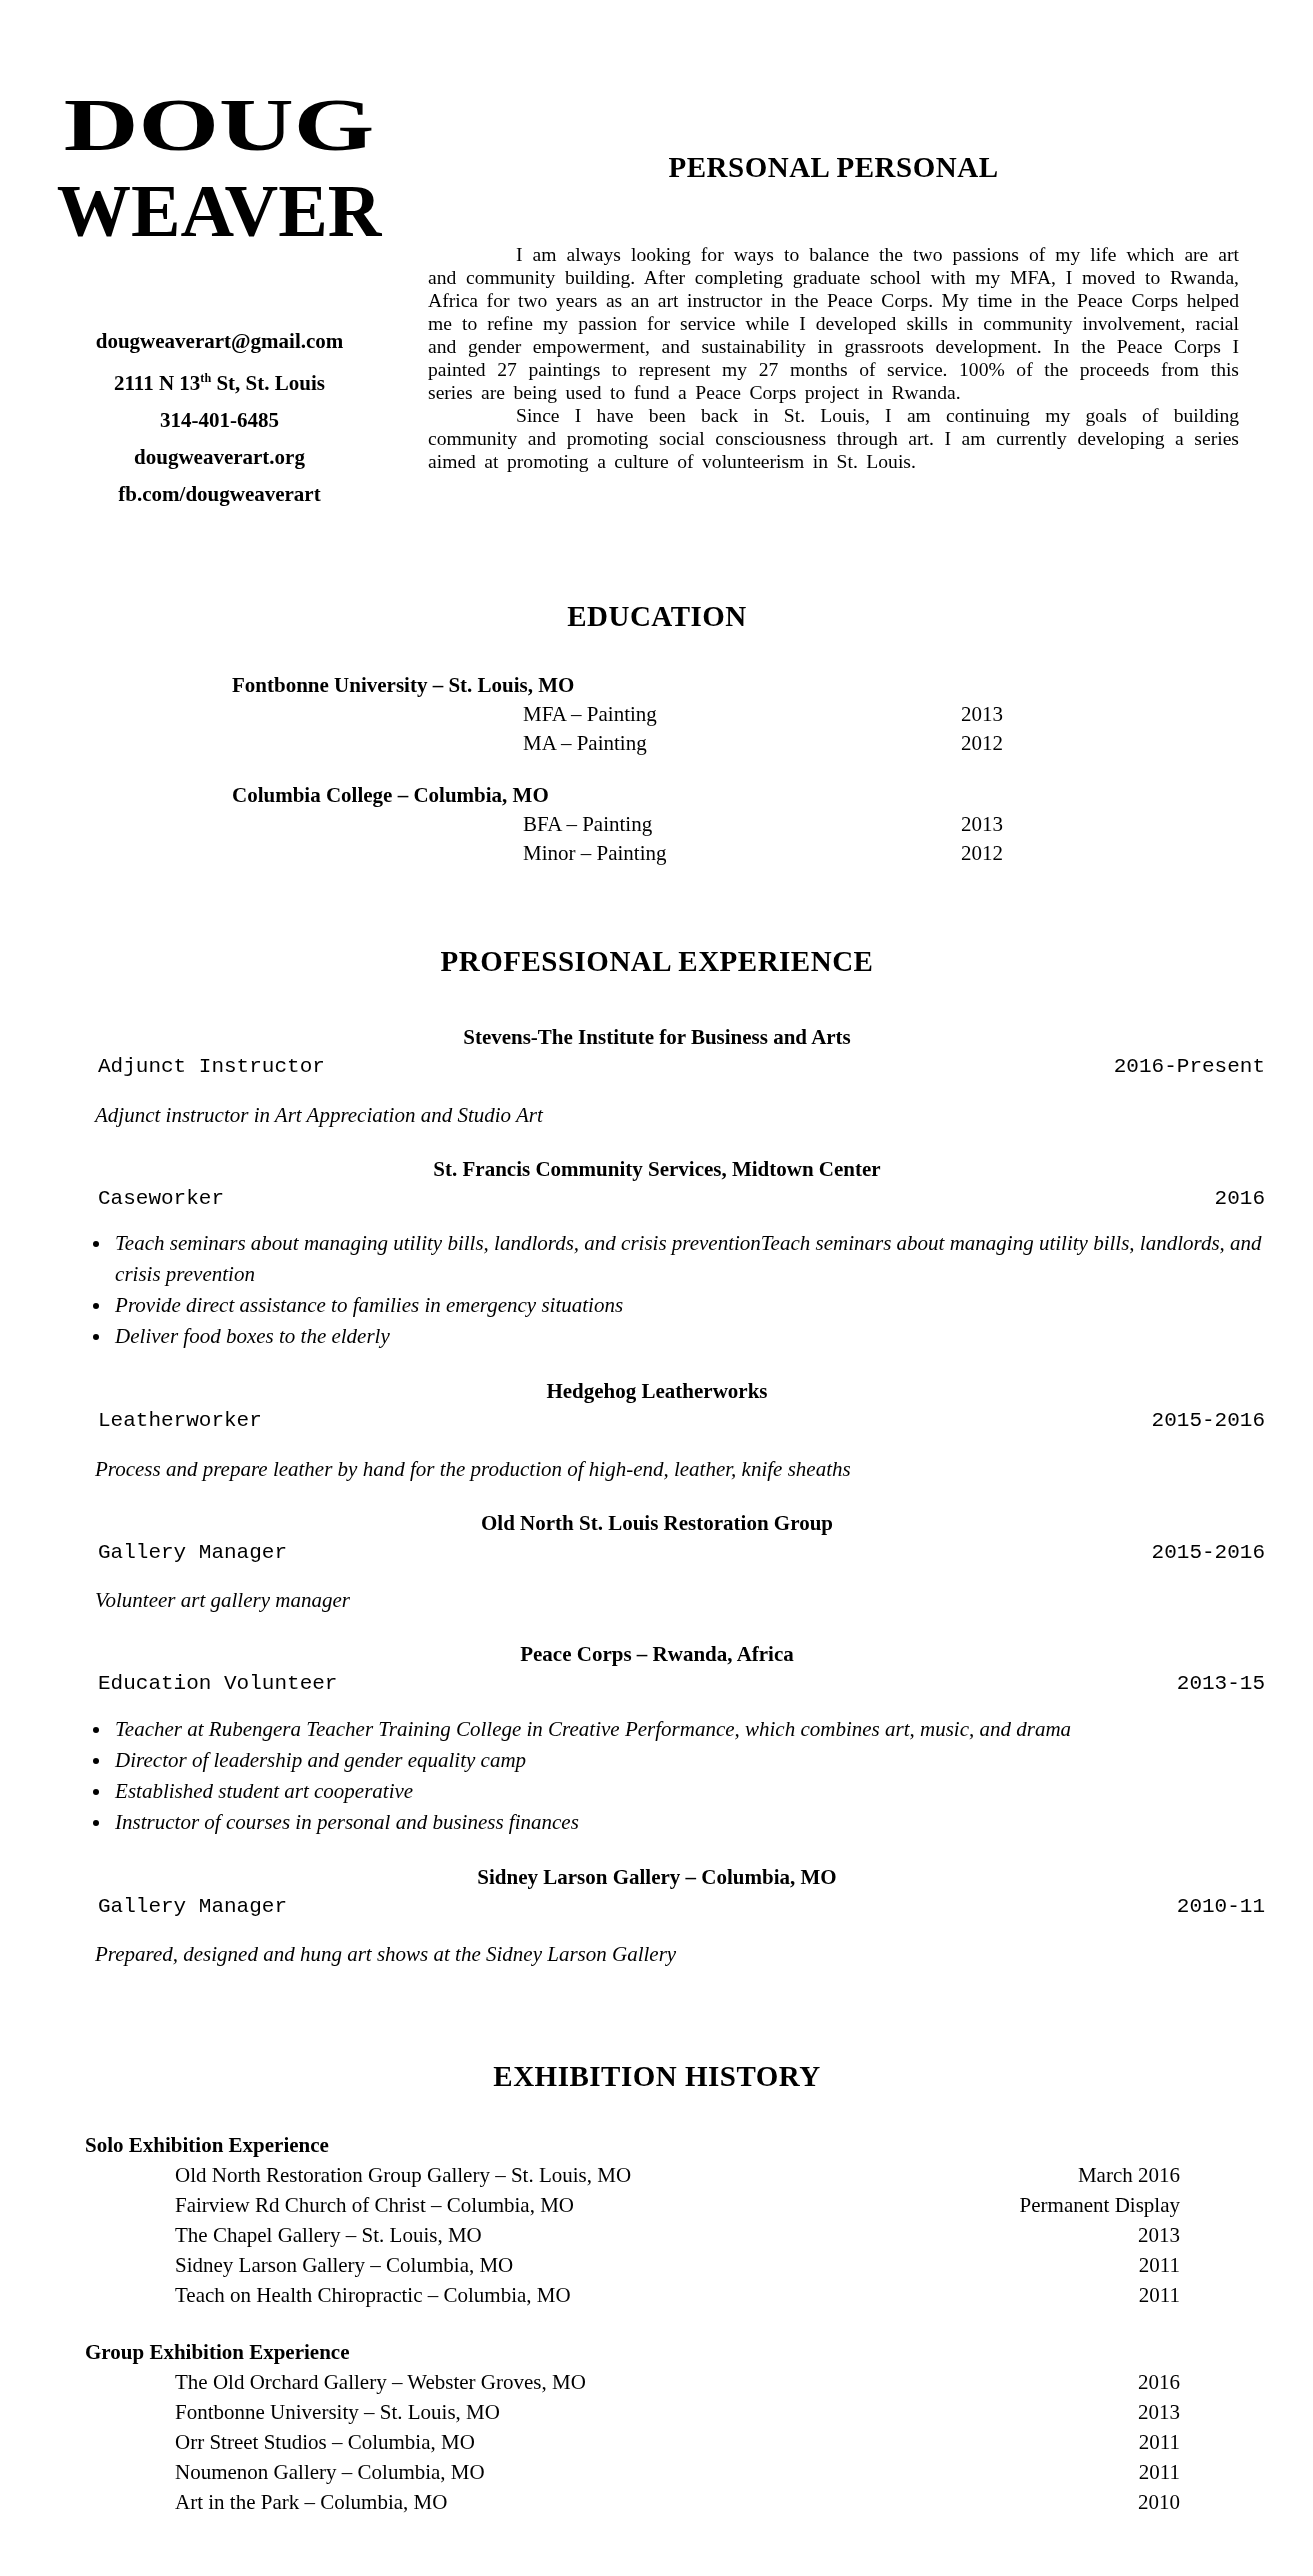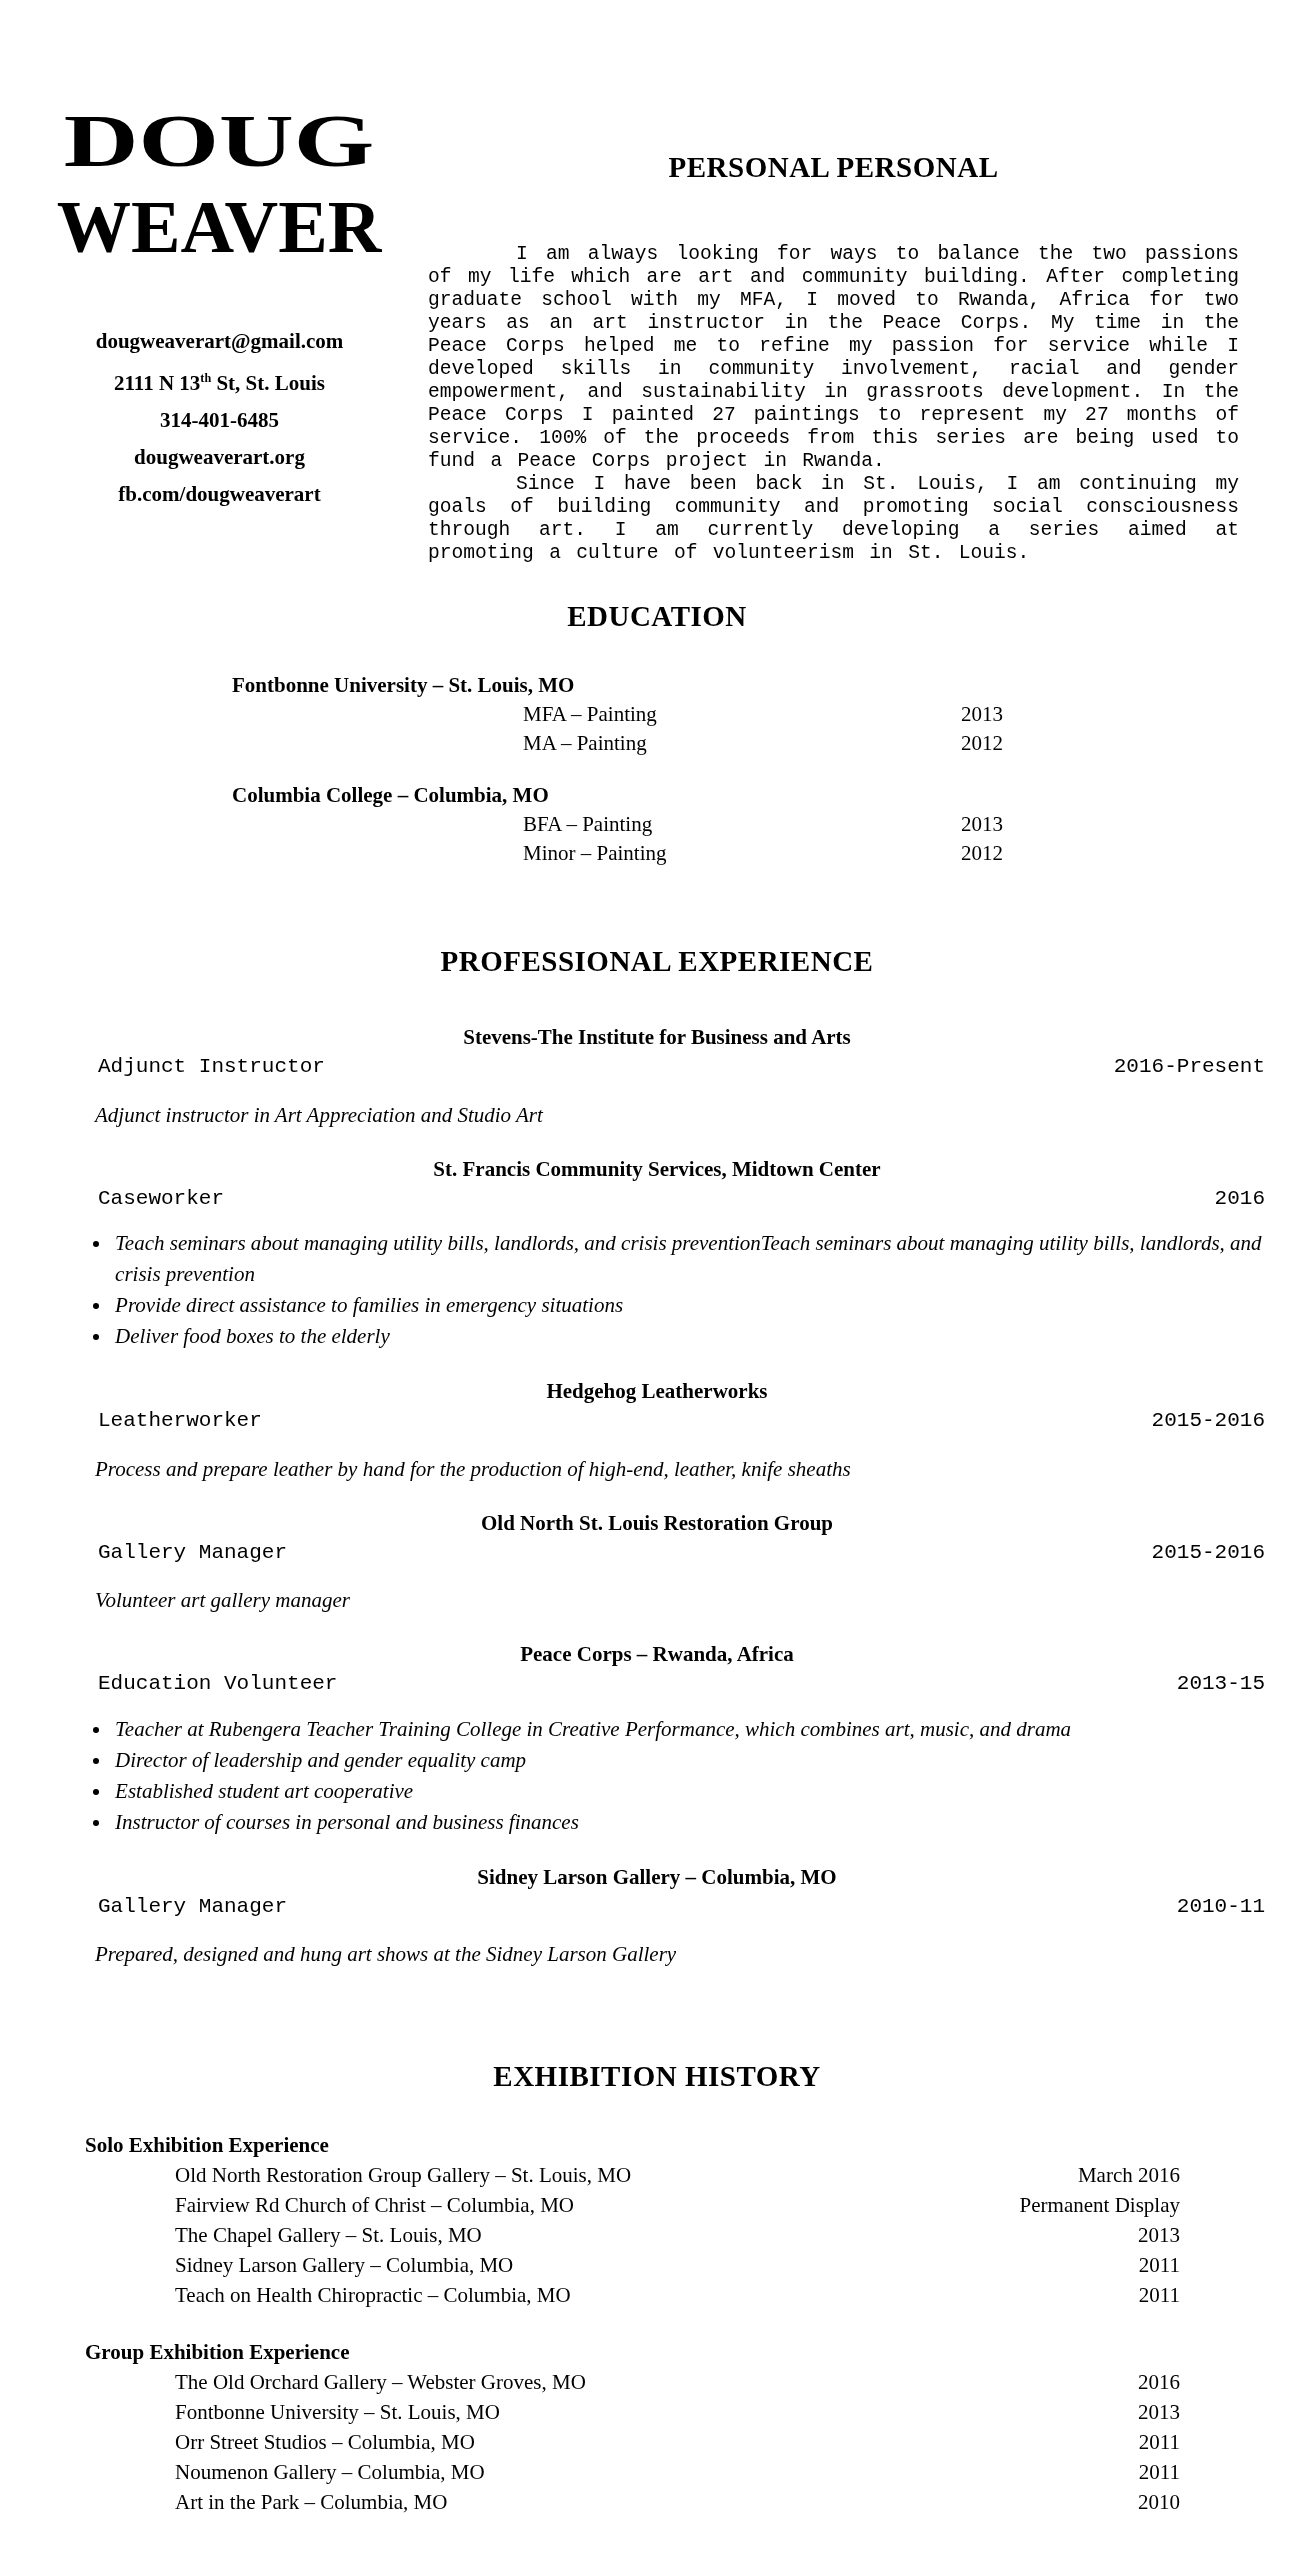--- a/index.html
+++ b/index.html
@@ -9,21 +9,21 @@
     height: 3632px;
     background: #ffffff;
     color: #000000;
     font-family: "Liberation Serif", "DejaVu Serif", serif;
     overflow: hidden;
   }
 
   
   .name-block {
     position: absolute;
-    left: 54px; top: 98px;
+    left: 54px; top: 82px;
     width: 330px;
     text-align: center;
     font-weight: bold;
     font-size: 75px;
     line-height: 86px;
     white-space: nowrap;
   }
   .name-first { transform: scaleX(1.38); transform-origin: 50% 50%; }
   .name-last  { transform: scaleX(0.99); transform-origin: 50% 50%; }
 
@@ -53,21 +53,20 @@
     letter-spacing: 0.5px;
   }
   .ps-body { margin-top: 58px; }
   .ps-body p {
     margin: 0;
     font-size: 19.6px;
     line-height: 23px;
     text-align: justify;
     text-indent: 88px;
     word-spacing: 3.6px;
-    font-family: Liberation Mono, monospace;
   }
 
   
   .section { position: absolute; left: 49px; width: 1216px; }
   .section-heading {
     margin: 0;
     font-size: 29px;
     font-weight: bold;
     text-align: center;
     line-height: 36px;

